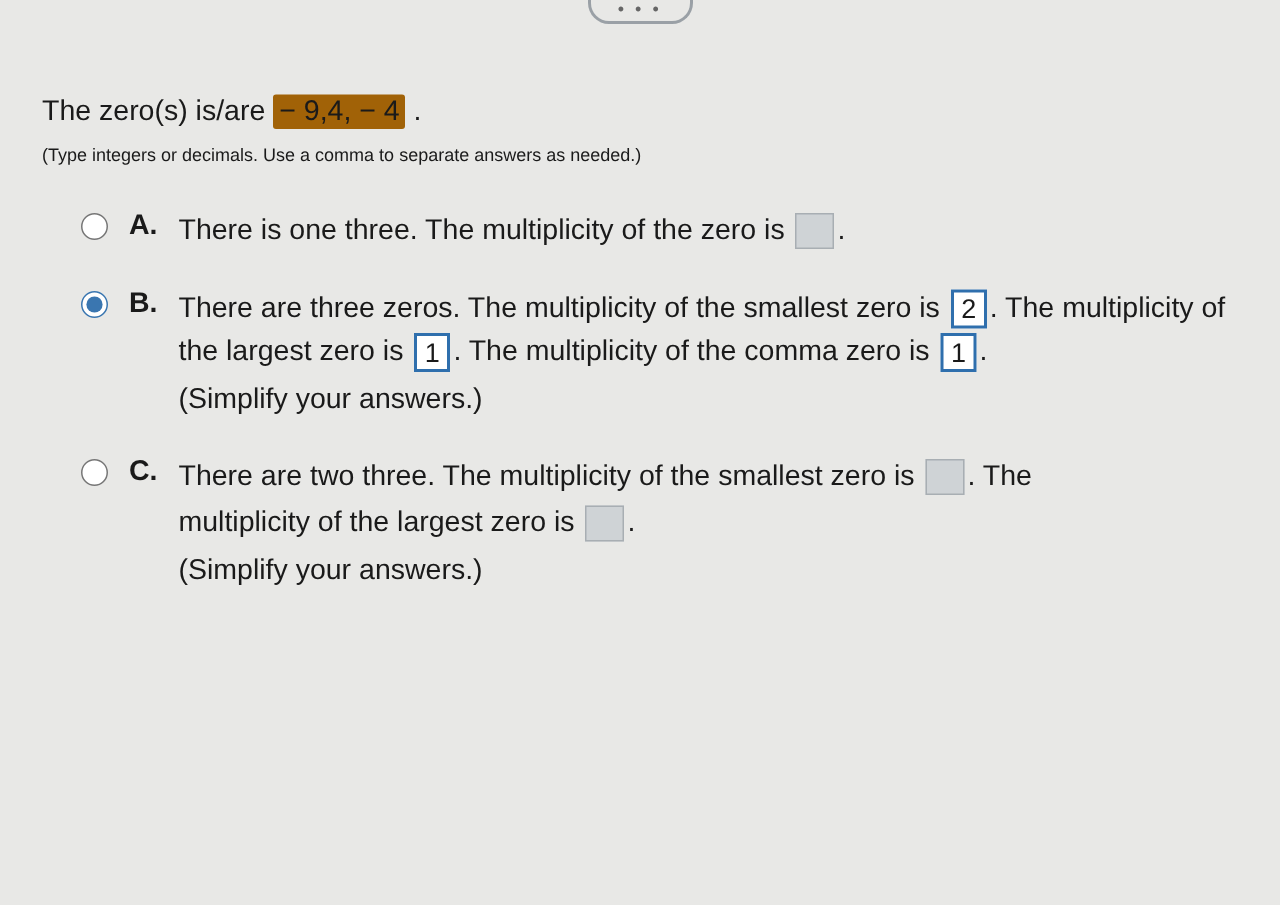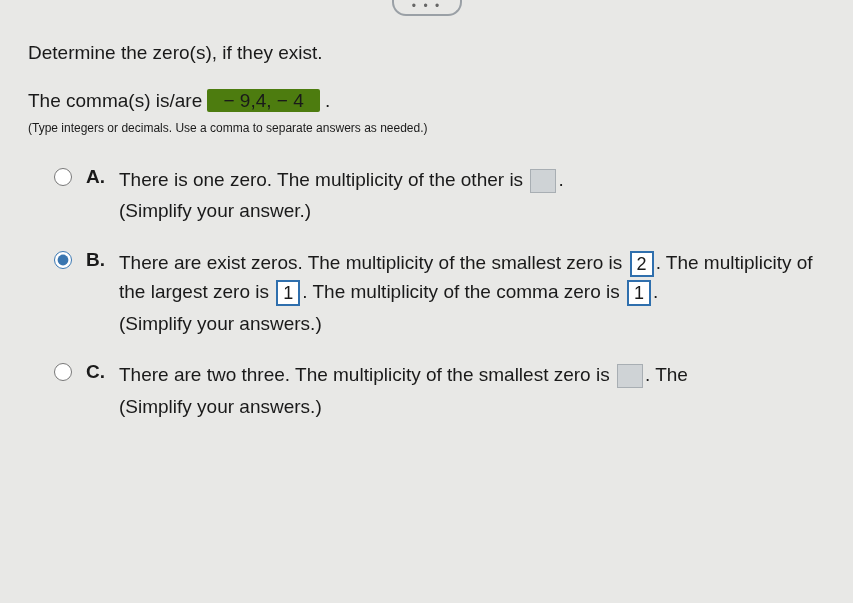--- a/index.html
+++ b/index.html
@@ -34,22 +34,22 @@
       padding: 40px 28px 20px 28px;
     }
     .p {
       font-size: 19px;
       line-height: 1.35;
       margin-bottom: 8px;
     }
     .section-gap { margin-top: 22px; }
     .zeros-line { margin-top: 22px; }
     .zeros-value {
-      background: #4d7c0f;
-      padding: 1px 16px;
+      background: #a16207;
+      padding: 1px 4px;
       border-radius: 2px;
       font-weight: 500;
     }
     .hint {
       font-size: 12px;
       line-height: 1.3;
     }
     .choices {
       margin-top: 28px;
       padding-left: 26px;
@@ -108,51 +108,52 @@
   </style>
 </head>
 <body>
 
 <div class="tab-holder">
   <span>• • •</span>
 </div>
 
 <div class="content">
 
-  <div class="p">Determine the zero(s), if they exist.</div>
 
   <div class="p zeros-line">
-    <span>The comma(s) is/are </span><span class="zeros-value">− 9,4, − 4</span><span> .</span>
+    <span>The zero(s) is/are </span><span class="zeros-value">− 9,4, − 4</span><span> .</span>
   </div>
   <div class="hint">(Type integers or decimals. Use a comma to separate answers as needed.)</div>
 
 
   <div class="choices">
 
     <div class="choice">
       <input type="radio" name="mult" class="radio" style="">
       <div class="letter">A.</div>
       <div class="choice-body">
-        <span>There is one zero. The multiplicity of the other is </span><span class="blank"></span><span>.</span>
-        <span class="sub-hint">(Simplify your answer.)</span>
+        <span>There is one three. The multiplicity of the zero is </span><span class="blank"></span><span>.</span>
       </div>
     </div>
 
     <div class="choice">
       <input type="radio" name="mult" class="radio" checked="" style="">
       <div class="letter">B.</div>
       <div class="choice-body">
-        <span>There are exist zeros. The multiplicity of the smallest zero is </span><span class="input-box">2</span><span>. The multiplicity of the largest zero is </span><span class="input-box">1</span><span>. The multiplicity of the comma zero is </span><span class="input-box">1</span><span>.</span>
+        <span>There are three zeros. The multiplicity of the smallest zero is </span><span class="input-box">2</span><span>. The multiplicity of the largest zero is </span><span class="input-box">1</span><span>. The multiplicity of the comma zero is </span><span class="input-box">1</span><span>.</span>
         <span class="sub-hint">(Simplify your answers.)</span>
       </div>
     </div>
 
     <div class="choice">
       <input type="radio" name="mult" class="radio" style="">
       <div class="letter">C.</div>
       <div class="choice-body">
         <span>There are two three. The multiplicity of the smallest zero is </span><span class="blank"></span><span>. The</span>
+        <span class="sub-hint">
+          <span>multiplicity of the largest zero is </span><span class="blank"></span><span>.</span>
+        </span>
         <span class="sub-hint">(Simplify your answers.)</span>
       </div>
     </div>
 
   </div>
 </div>
 
 </body></html>

